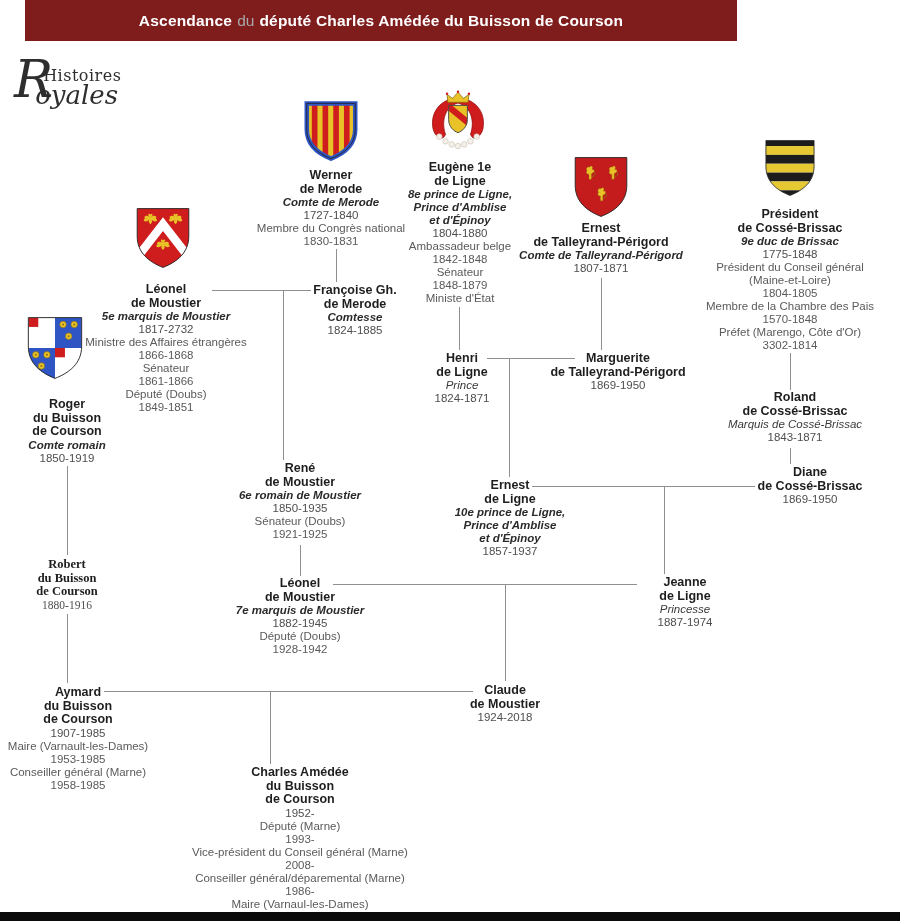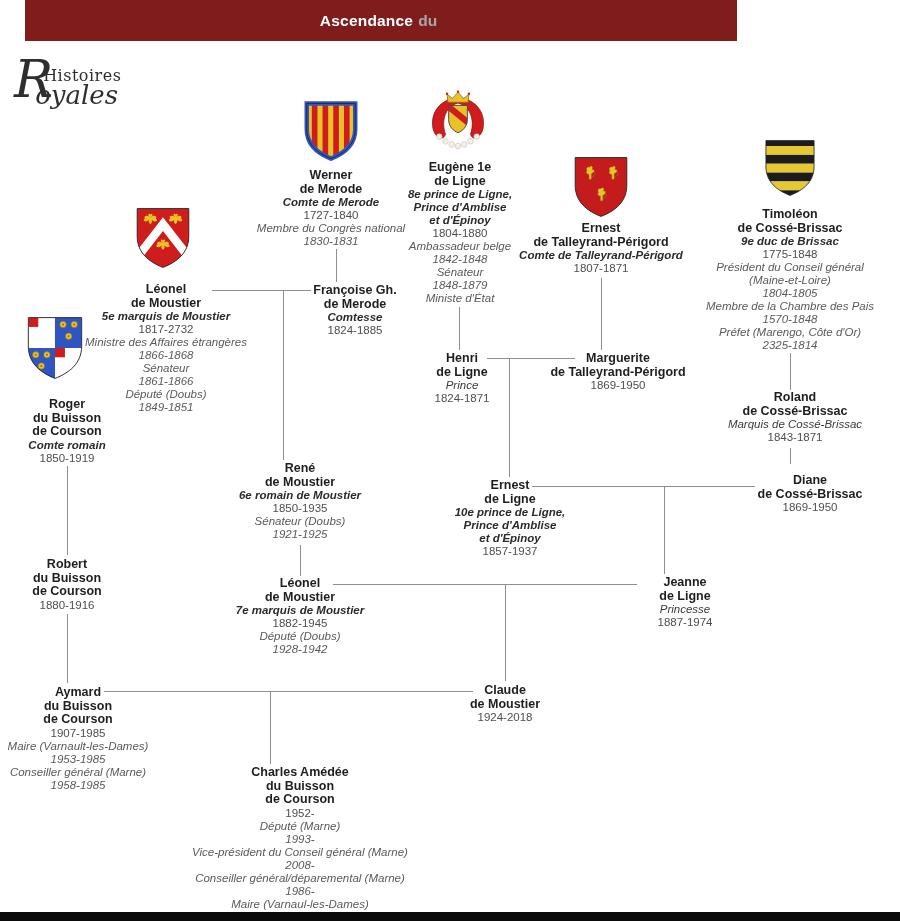--- a/index.html
+++ b/index.html
@@ -7,21 +7,21 @@
     width:900px;height:921px;position:relative;overflow:hidden;
     background:#ffffff;
     font-family:"Liberation Sans","DejaVu Sans",sans-serif;
   }
   
   #header{
     position:absolute;left:0;top:0;width:712px;height:41px;
     background:#7f1d1d;display:flex;align-items:center;justify-content:center;margin-left:25px;
   }
   #header .h-strong{color:#ffffff;font-weight:700;font-size:15.5px;letter-spacing:.2px;}
-  #header .h-light{color:#a8a8a8;font-weight:700;font-size:15.5px;padding:0 5px;text-align:center;}
+  #header .h-light{color:#a8a8a8;font-weight:400;font-size:15.5px;padding:0 5px;text-align:center;}
   
   #footer{
     position:absolute;left:0;bottom:0;width:900px;height:9px;background:#0a0a0a;
   }
   
   #logo{
     position:absolute;left:14px;top:56px;color:#2e2e2e;
     font-family:"DejaVu Serif","Liberation Serif",serif;white-space:nowrap;
   }
   #logo .big-r{font-style:italic;font-size:52px;line-height:46px;vertical-align:top;}
@@ -29,32 +29,33 @@
   #logo .logo-top{display:block;font-size:16px;line-height:16px;letter-spacing:.5px;margin-top:12px;}
   #logo .logo-bottom{display:block;font-style:italic;font-size:26px;line-height:22px;margin-left:-8px;}
   
   #tree{position:absolute;left:0;top:0;width:900px;height:921px;}
   .person{position:absolute;transform:translateX(-50%);text-align:center;}
   .ln{white-space:nowrap;line-height:13px;font-size:11.5px;}
   .ln-n{font-weight:700;font-size:12.5px;line-height:13.5px;color:#1e1e1e;}
   .ln-t{font-weight:700;font-style:italic;color:#2a2a2a;}
   .ln-st{font-style:italic;color:#3a3a3a;}
   .ln-d{color:#4e4e4e;}
-  .ln-c{font-style:italic;color:#5a5a5a;}
+  .ln-c{color:#5a5a5a;}
   .conn{position:absolute;background:#8f8f8f;}
   .conn.h{height:1px;}
   .conn.v{width:1px;}
   .arms{position:absolute;transform:translateX(-50%);}
 </style>
 </head>
 <body>
 
 <div id="header">
   <span class="h-strong">Ascendance</span>
   <span class="h-light">du</span>
+  <span class="h-strong">député Charles Amédée du Buisson de Courson</span>
 </div>
 
 <div id="logo">
   <span class="big-r">R</span><span class="logo-words"><span class="logo-top">Histoires</span><span class="logo-bottom">oyales</span></span>
 </div>
 
 <div id="tree">
     <div class="person" style="left: 331px; top: 169px;">
       <div class="ln ln-n">Werner</div>
       <div class="ln ln-n">de Merode</div>
@@ -76,31 +77,31 @@
       <div class="ln ln-c">1848-1879</div>
       <div class="ln ln-c">Ministe d'État</div>
     </div>
     <div class="person" style="left: 601px; top: 222px;">
       <div class="ln ln-n">Ernest</div>
       <div class="ln ln-n">de Talleyrand-Périgord</div>
       <div class="ln ln-t">Comte de Talleyrand-Périgord</div>
       <div class="ln ln-d">1807-1871</div>
     </div>
     <div class="person" style="left: 790px; top: 208px;">
-      <div class="ln ln-n">Timoléon</div>
+      <div class="ln ln-n">Président</div>
       <div class="ln ln-n">de Cossé-Brissac</div>
       <div class="ln ln-t">9e duc de Brissac</div>
       <div class="ln ln-d">1775-1848</div>
       <div class="ln ln-c">Président du Conseil général</div>
       <div class="ln ln-c">(Maine-et-Loire)</div>
       <div class="ln ln-c">1804-1805</div>
       <div class="ln ln-c">Membre de la Chambre des Pais</div>
       <div class="ln ln-c">1570-1848</div>
       <div class="ln ln-c">Préfet (Marengo, Côte d'Or)</div>
-      <div class="ln ln-c">2325-1814</div>
+      <div class="ln ln-c">3302-1814</div>
     </div>
     <div class="person" style="left: 166px; top: 283px;">
       <div class="ln ln-n">Léonel</div>
       <div class="ln ln-n">de Moustier</div>
       <div class="ln ln-t">5e marquis de Moustier</div>
       <div class="ln ln-d">1817-2732</div>
       <div class="ln ln-c">Ministre des Affaires étrangères</div>
       <div class="ln ln-c">1866-1868</div>
       <div class="ln ln-c">Sénateur</div>
       <div class="ln ln-c">1861-1866</div>
@@ -146,26 +147,26 @@
       <div class="ln ln-c">1921-1925</div>
     </div>
     <div class="person" style="left: 510px; top: 479px;">
       <div class="ln ln-n">Ernest</div>
       <div class="ln ln-n">de Ligne</div>
       <div class="ln ln-t">10e prince de Ligne,</div>
       <div class="ln ln-t">Prince d'Amblise</div>
       <div class="ln ln-t">et d'Épinoy</div>
       <div class="ln ln-d">1857-1937</div>
     </div>
-    <div class="person" style="left: 810px; top: 466px; margin-top: 8px;">
+    <div class="person" style="left: 810px; top: 466px;">
       <div class="ln ln-n">Diane</div>
       <div class="ln ln-n">de Cossé-Brissac</div>
       <div class="ln ln-d">1869-1950</div>
     </div>
-    <div class="person" style="left: 67px; top: 558px;">
+    <div class="person" style="left: 67px; top: 558px; font-family: Liberation Serif, serif;">
       <div class="ln ln-n">Robert</div>
       <div class="ln ln-n">du Buisson</div>
       <div class="ln ln-n">de Courson</div>
       <div class="ln ln-d">1880-1916</div>
     </div>
     <div class="person" style="left: 300px; top: 577px;">
       <div class="ln ln-n">Léonel</div>
       <div class="ln ln-n">de Moustier</div>
       <div class="ln ln-t">7e marquis de Moustier</div>
       <div class="ln ln-d">1882-1945</div>

